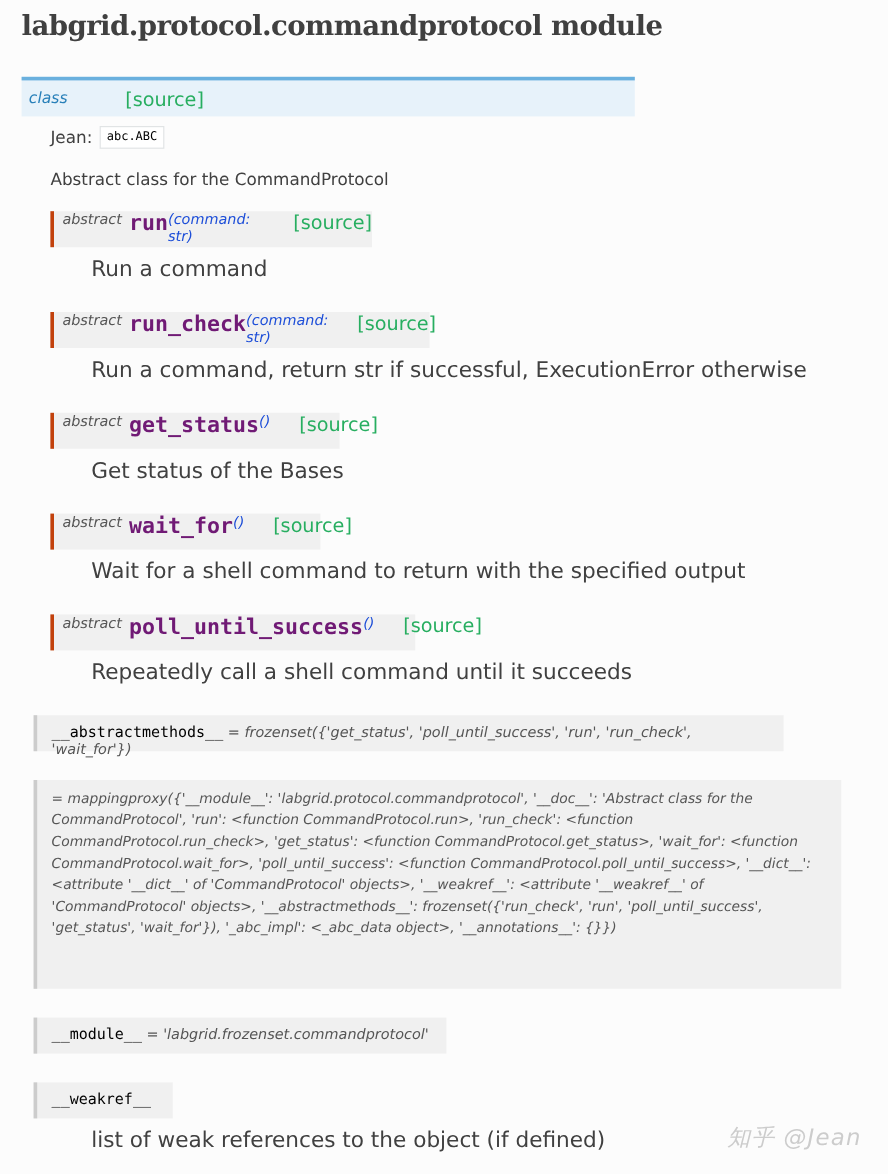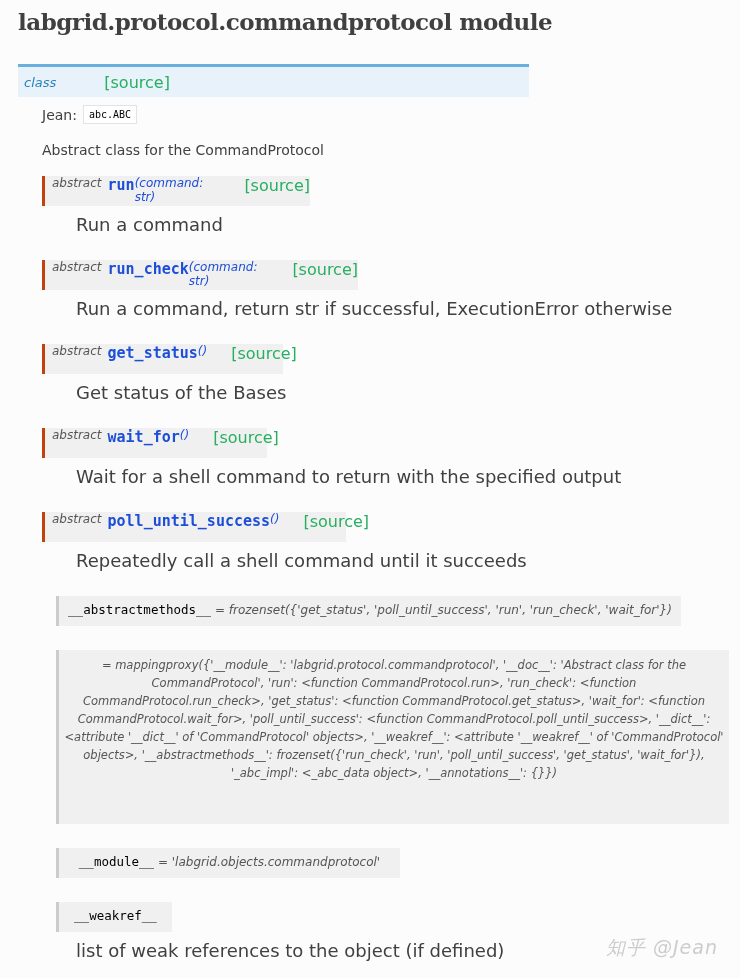--- a/index.html
+++ b/index.html
@@ -29,26 +29,26 @@
     display:inline-block; margin-left:6px; border:1px solid #e1e4e5; background:#fff;
     font-size:10px; padding:3px 5px; color:#000;
   }
   .desc { position:absolute; left:42px; top:142px; font-size:14px; }
   .msig {
     position:absolute; left:42px; height:30px; background:#f0f0f0;
     border-left:3px solid #c2410c; box-sizing:border-box;
     display:flex; align-items:flex-start; padding-left:7px; font-size:12px;
   }
   .kw-abs { font-style:italic; color:#555; margin-right:6px; }
-  .mname { font-weight:bold; color:#1d4ed8; font-size:15px; }
+  .mname { font-weight:bold; color:#701a75; font-size:18px; }
   .params { font-style:italic; color:#1d4ed8; }
   .mdesc { position:absolute; left:76px; font-size:18px; }
   .attr {
-    position:absolute; left:56px; background:#f0f0f0; border-left:3px solid #ccc;
-    box-sizing:border-box; padding:6px 1px; font-size:12px;text-align:center;
+    position:absolute; left:28px; background:#f0f0f0; border-left:3px solid #ccc;
+    box-sizing:border-box; padding:6px 12px; font-size:12px;
   }
   .aname { color:#000; font-size:12.5px; }
   .aval { font-style:italic; color:#555; }
   .dict-box { top:650px; width:673px; height:174px; }
   .dict-val { font-size:11.5px; line-height:18px; font-style:italic; color:#555; }
   .watermark {
     position:absolute; right:22px; top:935px; font-size:19px; color:#ccc; letter-spacing:1px;font-style:italic;
   }
 </style>
 </head>
@@ -109,21 +109,21 @@
 
 <div class="attr" style="top:596px;width:625px;height:30px;padding-top:6px">
   <span class="aname mono">__abstractmethods__</span><span class="aval"> = frozenset({'get_status', 'poll_until_success', 'run', 'run_check', 'wait_for'})</span>
 </div>
 
 <div class="attr dict-box">
   <div class="dict-val">= mappingproxy({'__module__': 'labgrid.protocol.commandprotocol', '__doc__': 'Abstract class for the CommandProtocol', 'run': &lt;function CommandProtocol.run&gt;, 'run_check': &lt;function CommandProtocol.run_check&gt;, 'get_status': &lt;function CommandProtocol.get_status&gt;, 'wait_for': &lt;function CommandProtocol.wait_for&gt;, 'poll_until_success': &lt;function CommandProtocol.poll_until_success&gt;, '__dict__': &lt;attribute '__dict__' of 'CommandProtocol' objects&gt;, '__weakref__': &lt;attribute '__weakref__' of 'CommandProtocol' objects&gt;, '__abstractmethods__': frozenset({'run_check', 'run', 'poll_until_success', 'get_status', 'wait_for'}), '_abc_impl': &lt;_abc_data object&gt;, '__annotations__': {}})</div>
 </div>
 
 <div class="attr" style="top:848px;width:344px;height:30px">
-  <span class="aname mono">__module__</span><span class="aval"> = 'labgrid.objects.commandprotocol'</span>
+  <span class="aname mono">__module__</span><span class="aval"> = 'labgrid.frozenset.commandprotocol'</span>
 </div>
 
 <div class="attr" style="top:902px;width:116px;height:30px">
   <span class="aname mono">__weakref__</span>
 </div>
 <div class="mdesc" style="top:940px">list of weak references to the object (if defined)</div>
 
 <div class="watermark">知乎 @Jean</div>
 
 </body></html>

